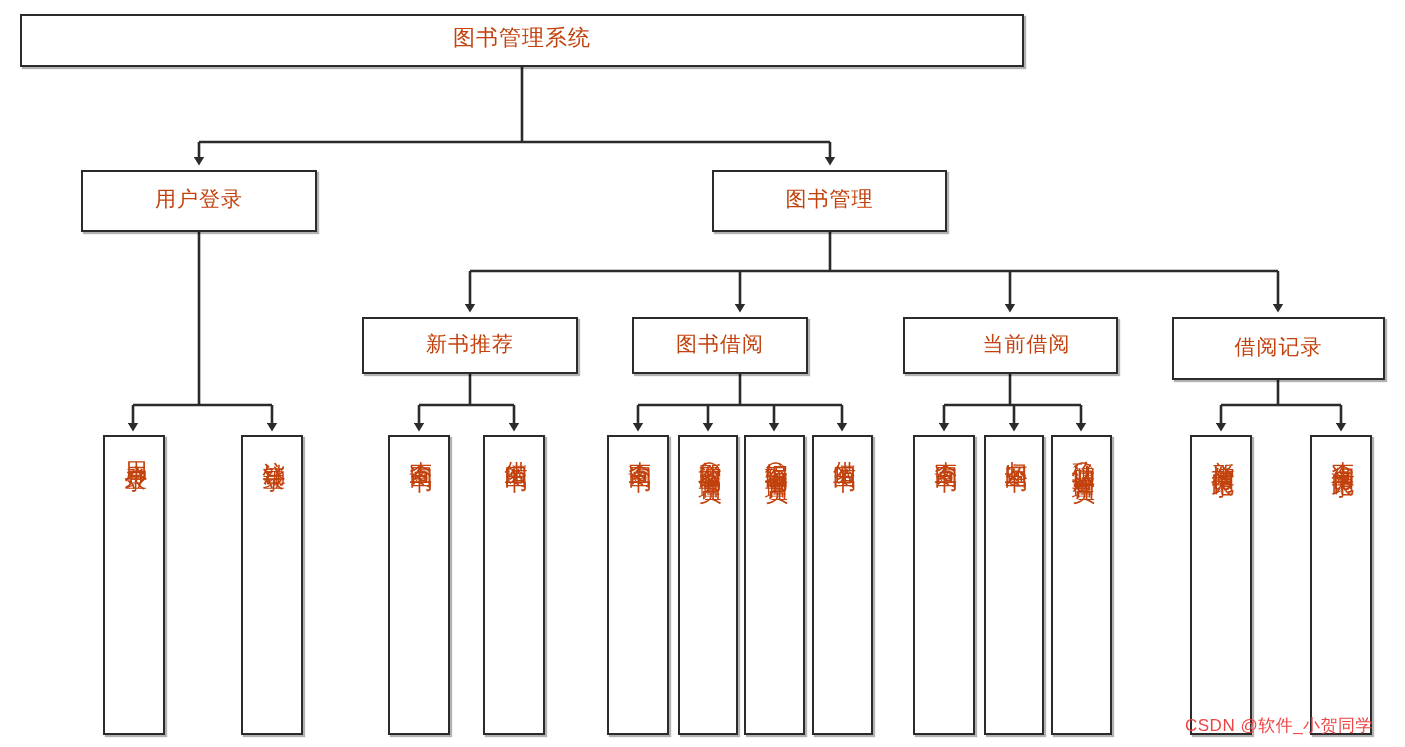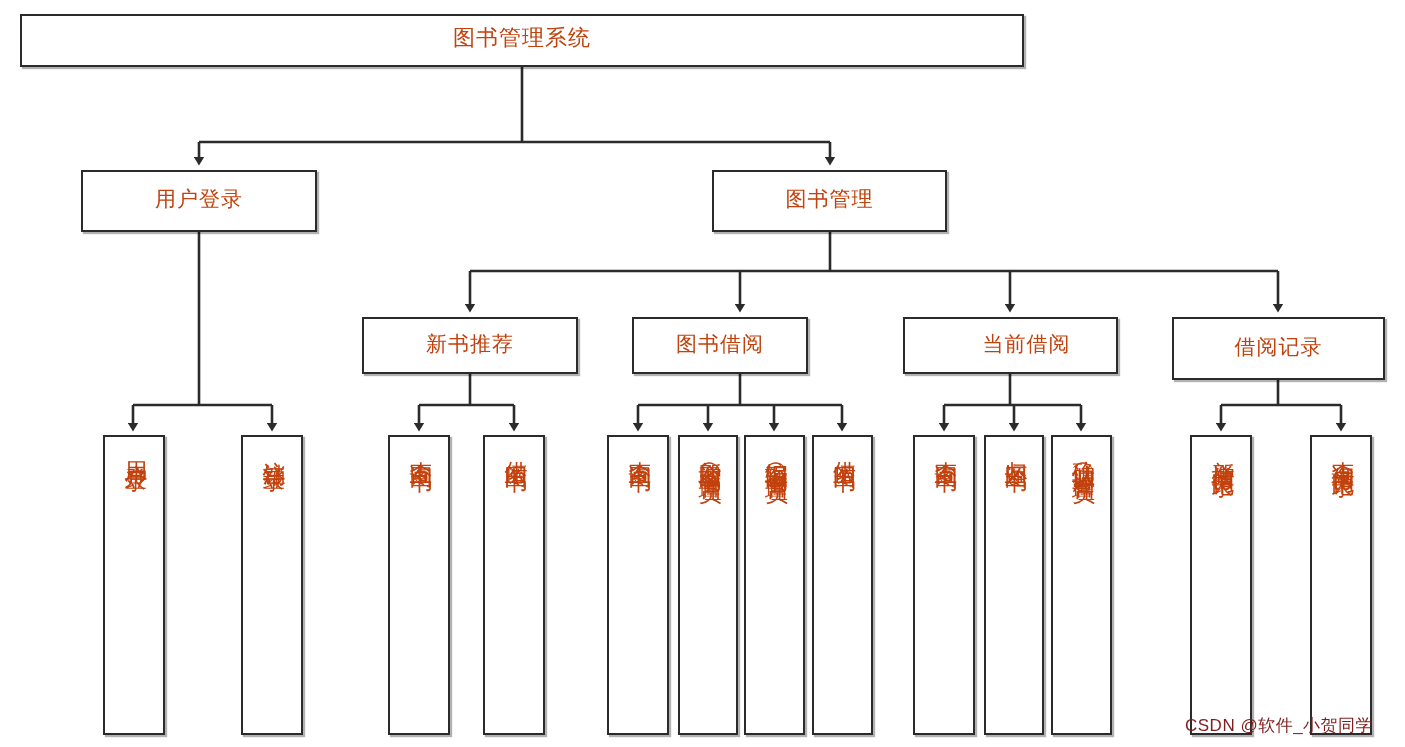--- a/index.html
+++ b/index.html
@@ -41,21 +41,21 @@
     font-size:23px;
     letter-spacing:3px;
     line-height:1.0;
     margin:0 auto;
   }
 
   .watermark{
     position:absolute;
     left:1185px;top:714px;
     font-size:17px;
-    color:#7f1d1d;
+    color:#ef4444;
     letter-spacing:0.5px;
     white-space:nowrap;
     font-family:"Liberation Sans","DejaVu Sans",sans-serif;
   }
 </style>
 </head>
 <body>
 
 <div id="diagram-root">
 

